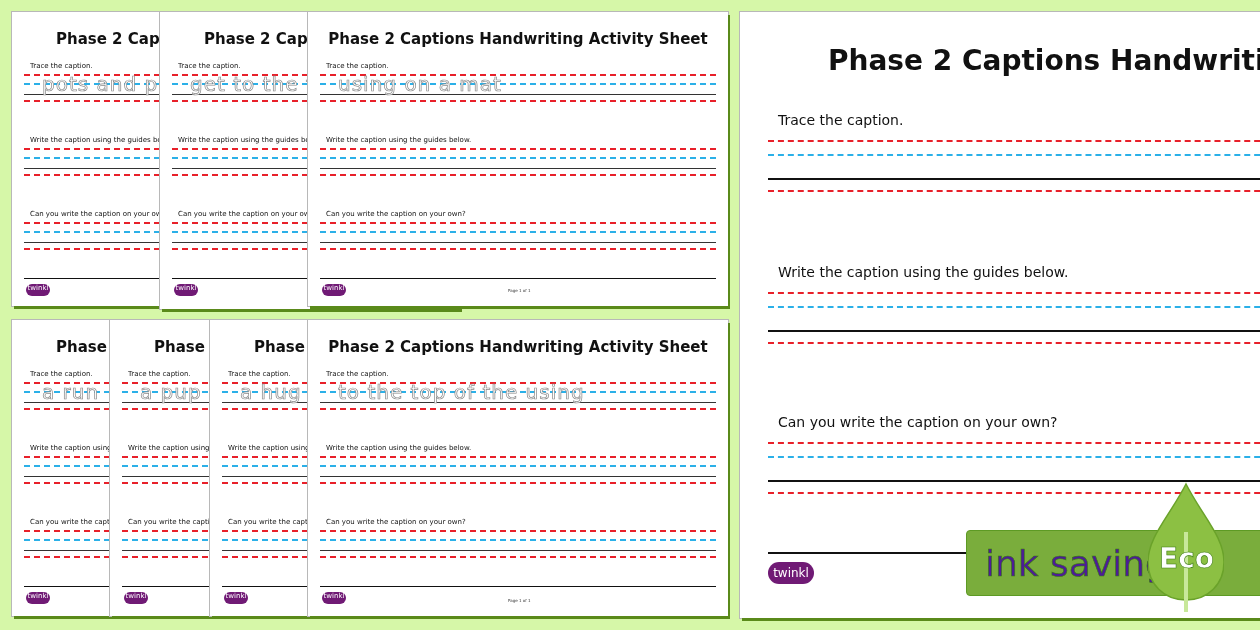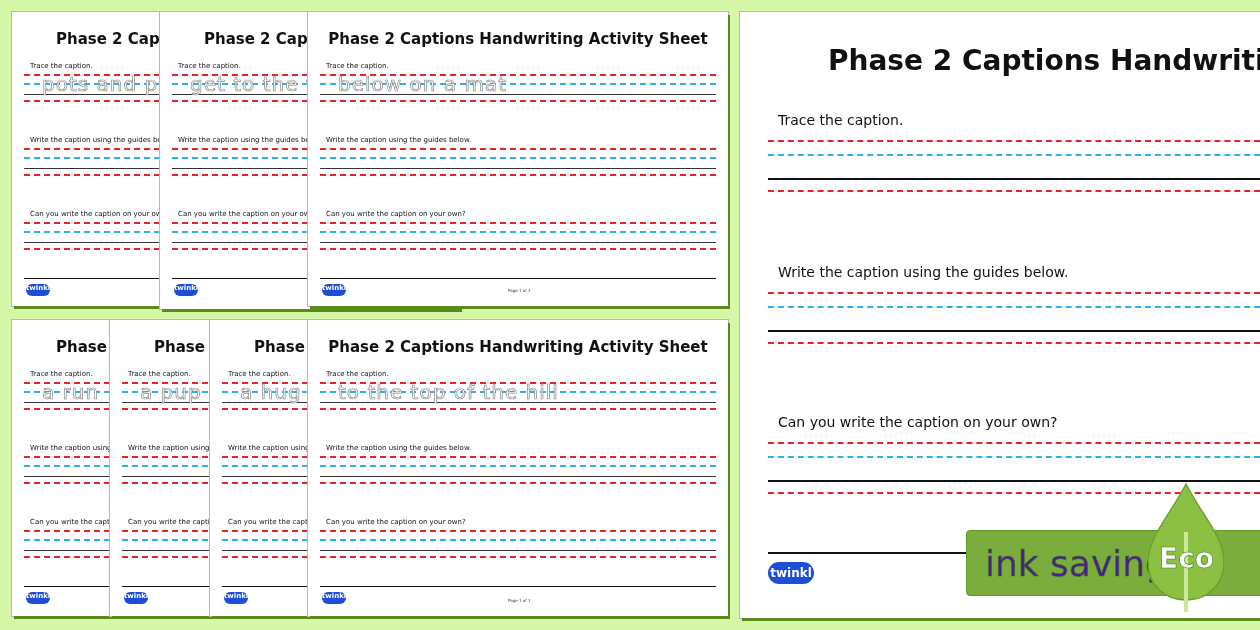--- a/index.html
+++ b/index.html
@@ -7,21 +7,21 @@
   .page{position:absolute;background:#fff;box-shadow:2px 3px 0 #5a8a1a, 0 0 0 1px #b8b8b8;overflow:hidden;}
   .page .title{position:absolute;top:18px;left:0;right:0;text-align:center;font-weight:bold;font-size:15px;white-space:nowrap;color:#111;}
   .page .lbl{position:absolute;left:18px;font-size:7px;color:#111;white-space:nowrap;}
   .guides{position:absolute;left:12px;right:12px;height:32px;}
   .guides .r1{position:absolute;top:0;left:0;right:0;border-top:2px dashed #e8202a;}
   .guides .b1{position:absolute;top:9px;left:0;right:0;border-top:2px dashed #2bb0e8;}
   .guides .k1{position:absolute;top:20px;left:0;right:0;border-top:1.5px solid #333;}
   .guides .r2{position:absolute;top:26px;left:0;right:0;border-top:2px dashed #e8202a;}
   .guides .trace{position:absolute;left:18px;top:-2px;font-size:20px;color:#fff;-webkit-text-stroke:0.7px #888;white-space:nowrap;letter-spacing:1px;}
   .foot-line{position:absolute;left:12px;right:12px;border-top:1.5px solid #111;}
-  .logo{position:absolute;background:#1d4ed8;color:#fff;border-radius:8px;font-weight:bold;font-size:7px;text-align:center;}
+  .logo{position:absolute;background:#701a75;color:#fff;border-radius:8px;font-weight:normal;font-size:7px;text-align:center;}
   .pageno{position:absolute;font-size:4px;color:#333;}
   
   .big .title{font-size:28px;top:32px;left:88px;text-align:left;}
   .big .lbl{font-size:14px;left:38px;}
   .big .guides{left:28px;right:-10px;height:56px;}
   .big .guides .r1{top:0;}
   .big .guides .b1{top:14px;}
   .big .guides .k1{top:38px;border-top:2px solid #111;}
   .big .guides .r2{top:50px;}
   .big .guides .trace{font-size:38px;left:38px;top:-2px;-webkit-text-stroke:1px #555;letter-spacing:3px;}
@@ -90,21 +90,21 @@
 </div>
 
 <div class="page" style="left:308px;top:12px;width:420px;height:294px;">
   <div class="title">Phase 2 Captions Handwriting Activity Sheet</div>
   <div class="lbl" style="top:50px;">Trace the caption.</div>
   <div class="guides" style="top:62px;">
       <div class="r1"></div>
       <div class="b1"></div>
       <div class="k1"></div>
       <div class="r2"></div>
-      <div class="trace">below on a mat</div>
+      <div class="trace">using on a mat</div>
     </div>
   <div class="lbl" style="top:124px;">Write the caption using the guides below.</div>
   <div class="guides" style="top:136px;">
       <div class="r1"></div>
       <div class="b1"></div>
       <div class="k1"></div>
       <div class="r2"></div>
     </div>
   <div class="lbl" style="top:198px;">Can you write the caption on your own?</div>
   <div class="guides" style="top:210px;">
@@ -203,21 +203,21 @@
 </div>
 
 <div class="page" style="left:308px;top:320px;width:420px;height:296px;">
   <div class="title">Phase 2 Captions Handwriting Activity Sheet</div>
   <div class="lbl" style="top:50px;">Trace the caption.</div>
   <div class="guides" style="top:62px;">
       <div class="r1"></div>
       <div class="b1"></div>
       <div class="k1"></div>
       <div class="r2"></div>
-      <div class="trace">to the top of the hill</div>
+      <div class="trace">to the top of the using</div>
     </div>
   <div class="lbl" style="top:124px;">Write the caption using the guides below.</div>
   <div class="guides" style="top:136px;">
       <div class="r1"></div>
       <div class="b1"></div>
       <div class="k1"></div>
       <div class="r2"></div>
     </div>
   <div class="lbl" style="top:198px;">Can you write the caption on your own?</div>
   <div class="guides" style="top:210px;">

